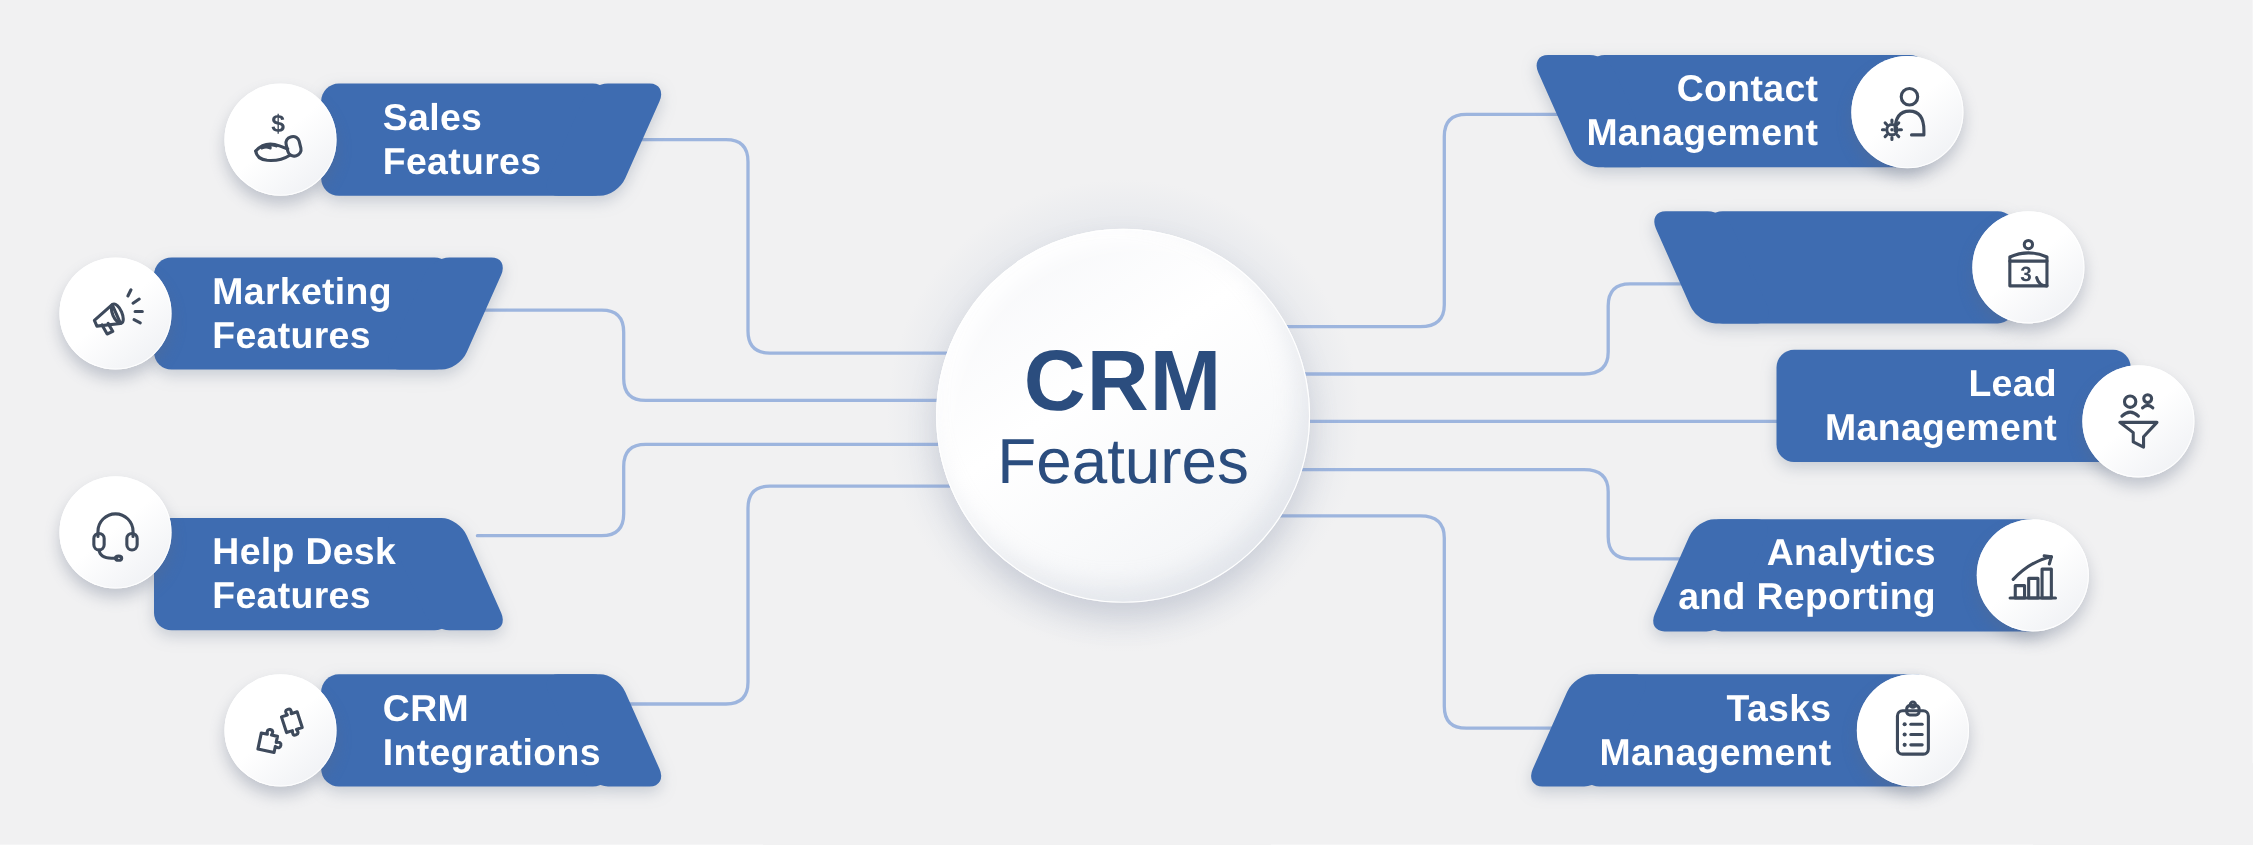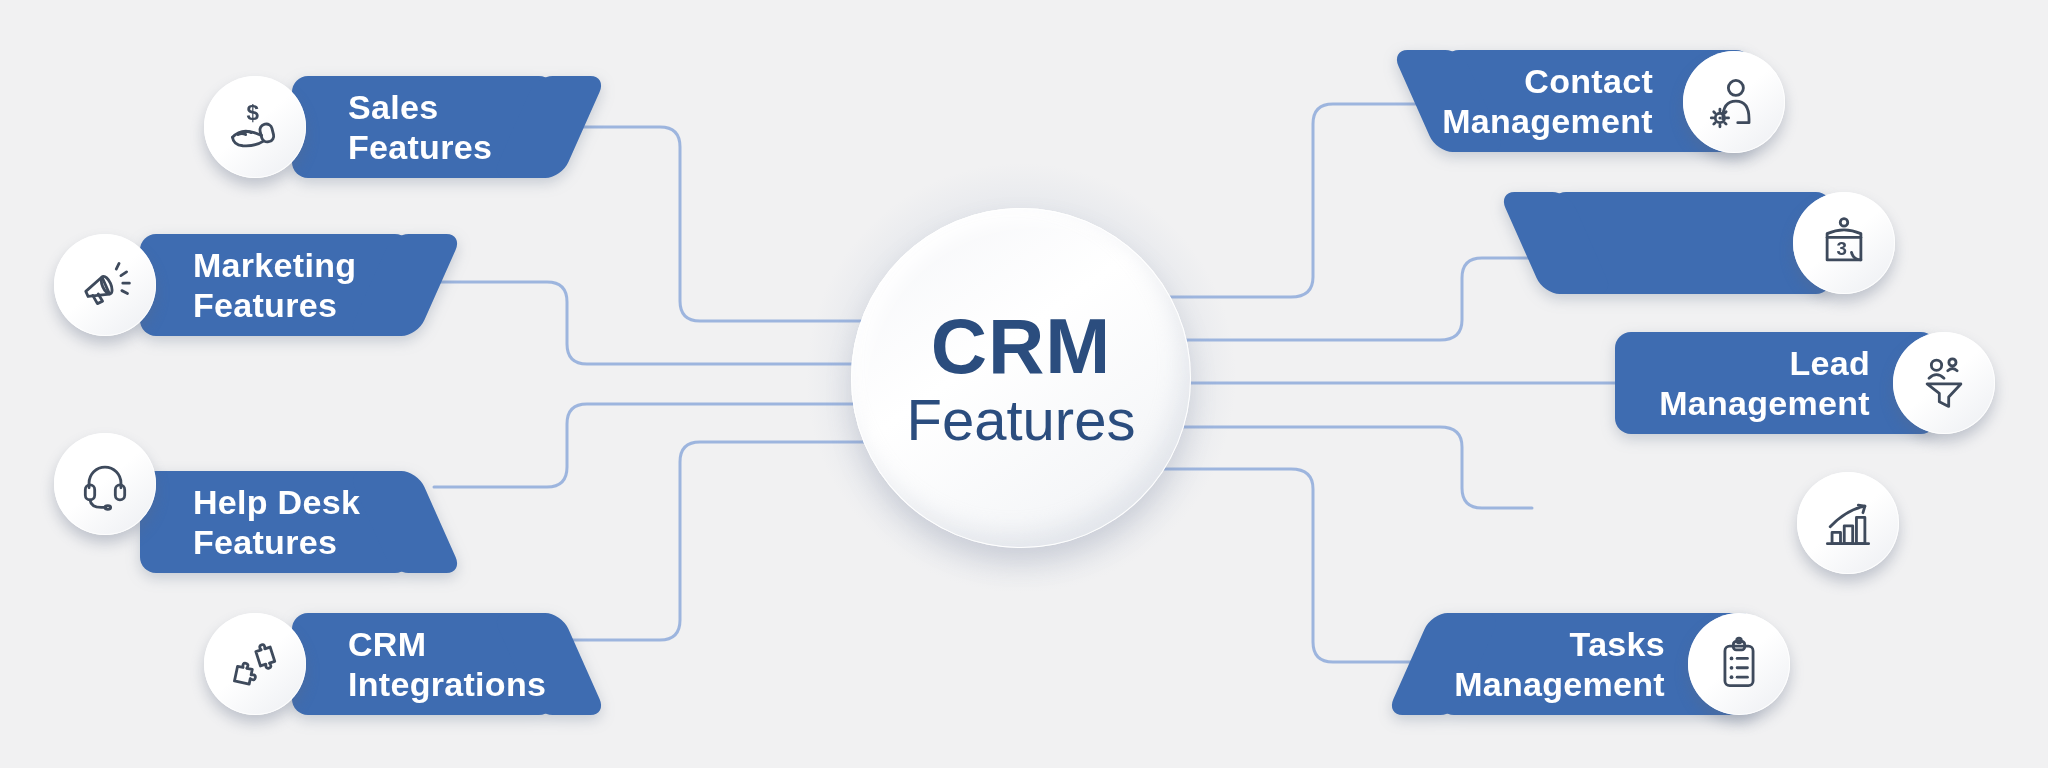--- a/index.html
+++ b/index.html
@@ -29,21 +29,21 @@
          font-weight:700;line-height:40px;letter-spacing:.3px;white-space:pre;}
   .label.l{text-align:left;}
   .label.r{text-align:right;}
   
   #b-sales     {left:292px;top:76px;width:263px;}  #b-sales .cap     {left:222px;}
   #b-marketing {left:140px;top:234px;width:271px;text-decoration:underline;} #b-marketing .cap {left:230px;}
   #b-helpdesk  {left:140px;top:433px;width:271px;margin-top:38px;} #b-helpdesk .cap  {left:230px;}
   #b-integr    {left:292px;top:613px;width:263px;} #b-integr .cap    {left:222px;}
   #b-contact   {left:1443px;top:50px;width:309px;} #b-contact .cap   {left:-29px;}
   #b-calendar  {left:1550px;top:192px;width:282px;}#b-calendar .cap  {left:-29px;}
-  #b-lead      {left:1615px;top:332px;width:322px;}
+  #b-lead      {left:1615px;top:318px;width:322px;}
   #b-analytics {left:1549px;top:472px;width:311px;}#b-analytics .cap {left:-29px;}
   #b-tasks     {left:1438px;top:613px;width:319px;}#b-tasks .cap     {left:-29px;}
   
   .badge{position:absolute;width:102px;height:102px;border-radius:50%;z-index:5;
          background:linear-gradient(140deg,#ffffff 48%,#eceef2 100%);
          box-shadow:0 8px 14px rgba(95,105,130,.33), inset 0 0 0 1px rgba(255,255,255,.85);
          display:flex;align-items:center;justify-content:center;}
   .badge svg{width:60px;height:60px;}
   #i-sales    {left:204px;top:76px;}   #i-marketing{left:54px;top:234px;}
   #i-helpdesk {left:54px;top:433px;}   #i-integr   {left:204px;top:613px;}
@@ -108,20 +108,26 @@
   </div>
   <div class="banner" id="b-calendar">
     <div class="body"></div>
     <div class="cap slant-down"></div>
   </div>
   <div class="banner" id="b-lead">
     <div class="body"></div>
     <div class="label r" style="right:67px">Lead
 Management</div>
   </div>
+  <div class="banner" id="b-analytics">
+    <div class="body"></div>
+    <div class="cap slant-up"></div>
+    <div class="label r" style="right:100px">Analytics
+and Reporting</div>
+  </div>
   <div class="banner" id="b-tasks">
     <div class="body"></div>
     <div class="cap slant-up"></div>
     <div class="label r" style="right:92px">Tasks
 Management</div>
   </div>
 
   <div class="badge" id="i-sales">
     <svg viewBox="0 0 64 64">
       <text class="ict" x="23" y="25" font-size="24">$</text>

